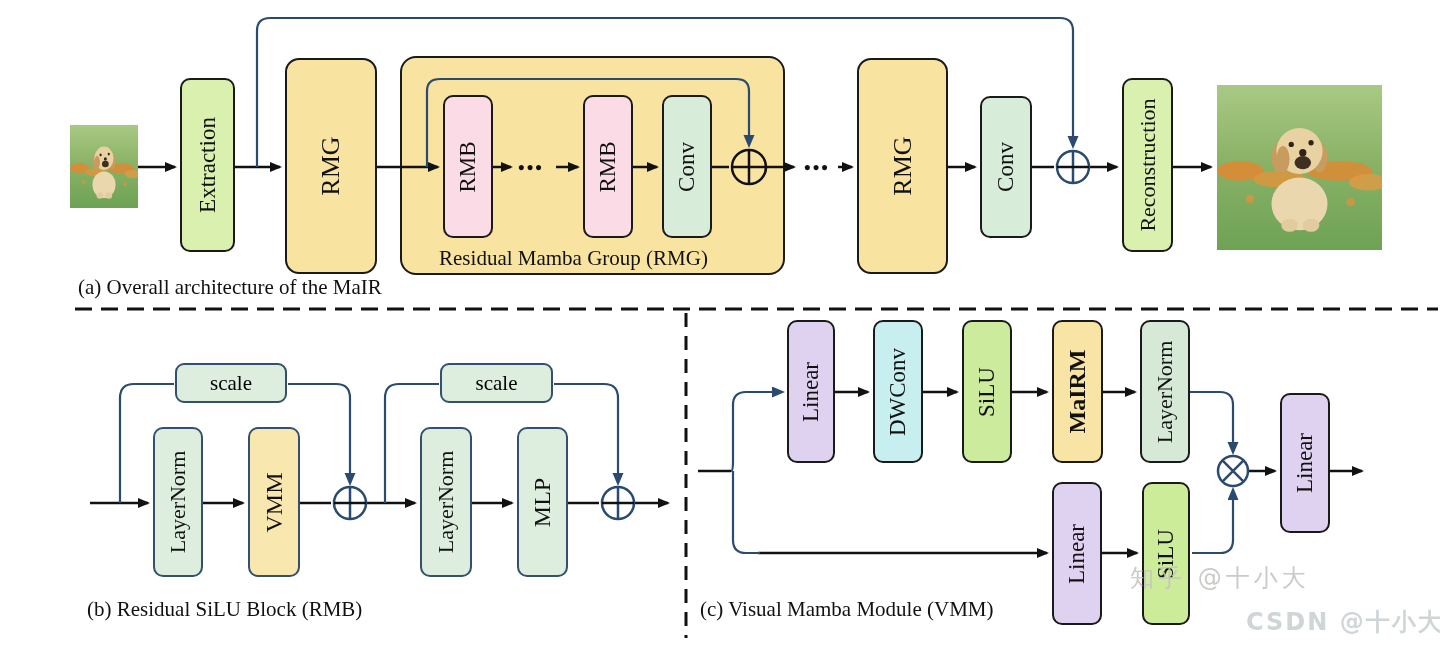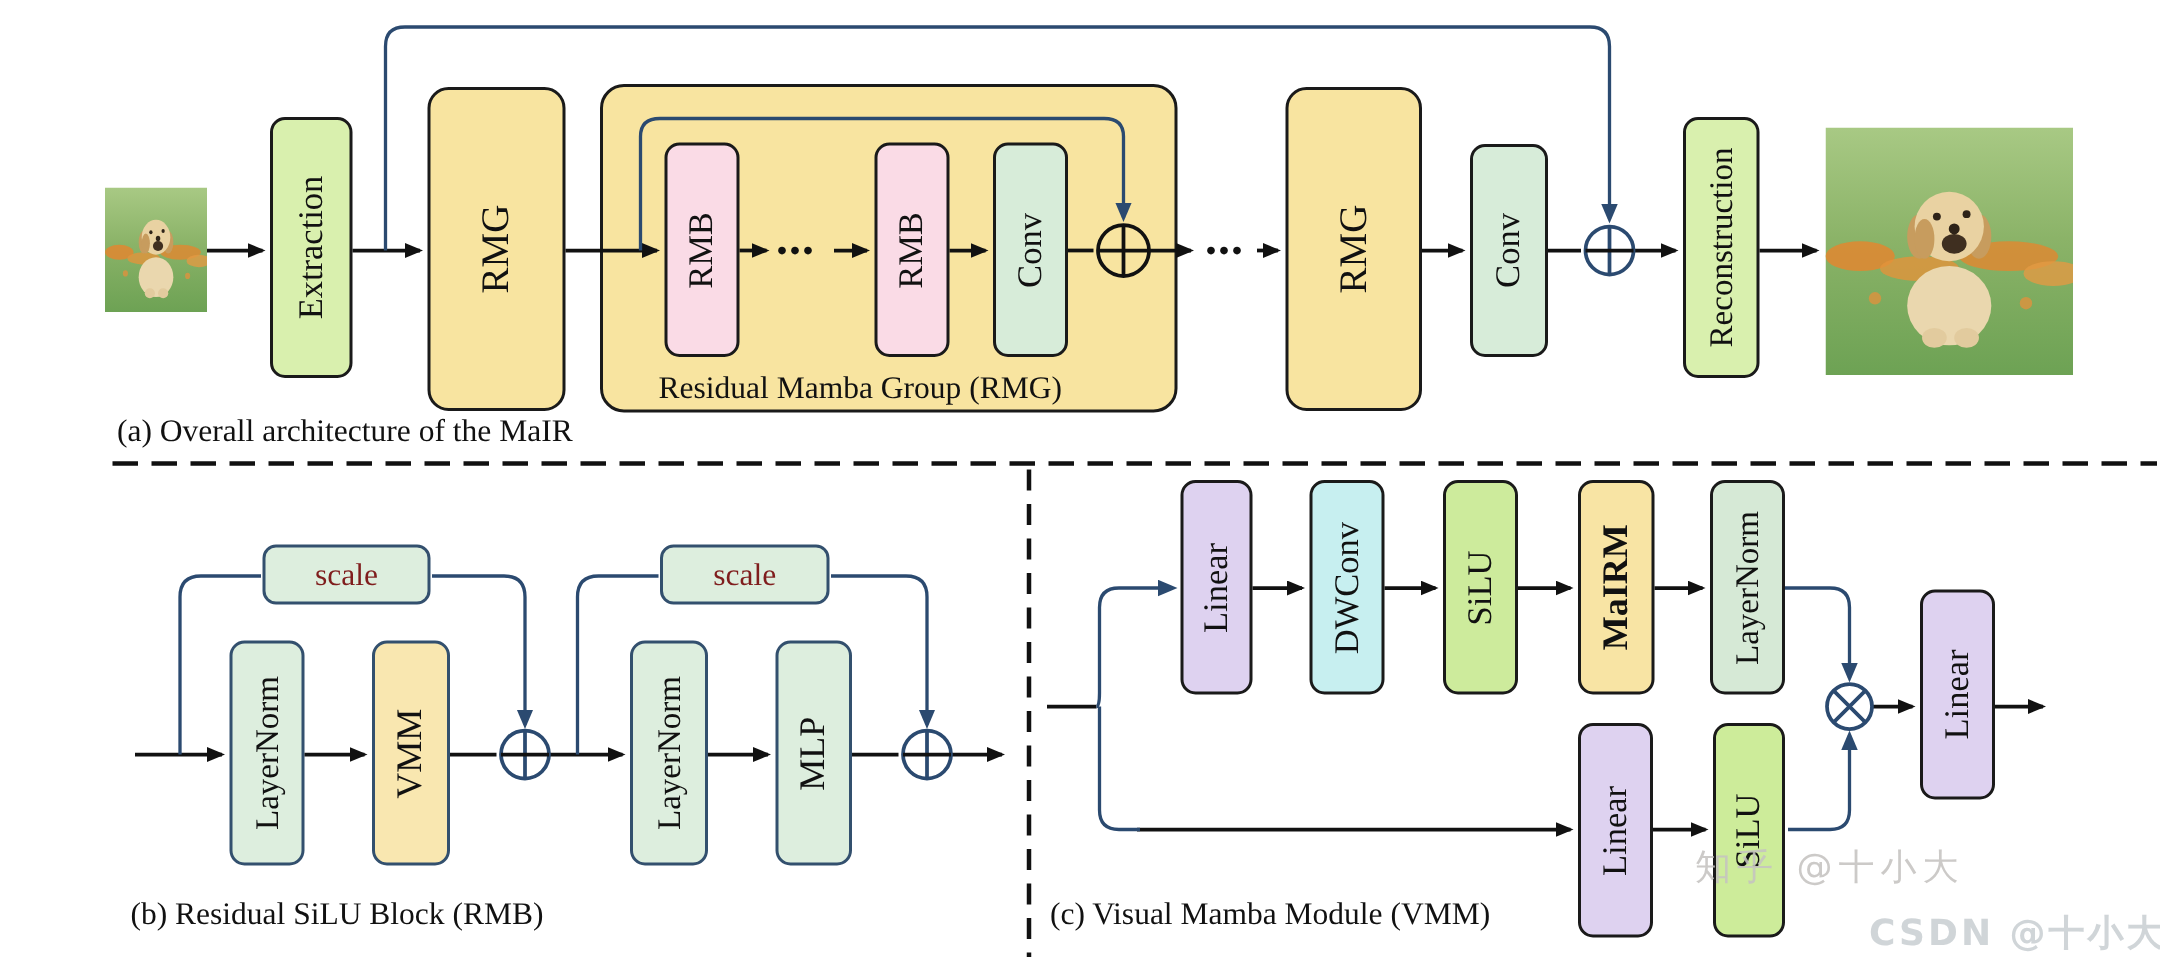--- a/index.html
+++ b/index.html
@@ -1,21 +1,21 @@
 <!DOCTYPE html>
 <html><head>
 <meta charset="utf-8">
 <style>
   html,body{margin:0;padding:0;background:#ffffff;}
   #stage{position:relative;width:1440px;height:647px;background:#fff;overflow:hidden;
          font-family:"Liberation Serif", serif;color:#111;}
   .node{position:absolute;display:flex;align-items:center;justify-content:center;
         border:2.5px solid #1a1a1a;border-radius:10px;box-sizing:border-box;z-index:2;}
   .node .v{transform:rotate(-90deg);white-space:nowrap;font-size:23px;color:#111;}
-  .node .h{white-space:nowrap;font-size:21px;color:#7f1d1d;}
+  .node .h{white-space:nowrap;font-size:21px;color:#000000;}
   .big{border-radius:14px;}
   .bnav{border-color:#33506e;border-width:2.2px;}
   .caption{position:absolute;font-size:21px;color:#111;z-index:3;white-space:nowrap;text-align:center;}
   .grouplabel{position:absolute;text-align:center;font-size:21px;color:#111;z-index:2;white-space:nowrap;}
   .dots{position:absolute;font-size:19px;font-weight:bold;letter-spacing:2px;color:#111;z-index:4;white-space:nowrap;}
   .imgbox{position:absolute;z-index:2;}
   .imgbox svg{display:block;width:100%;height:100%;}
   #lines{position:absolute;left:0;top:0;z-index:3;}
   .wm1{position:absolute;left:1130px;top:562px;font-family:"DejaVu Sans",sans-serif;
        font-size:24px;font-weight:normal;letter-spacing:4px;color:rgba(197,195,192,0.88);z-index:10;white-space:nowrap;}

